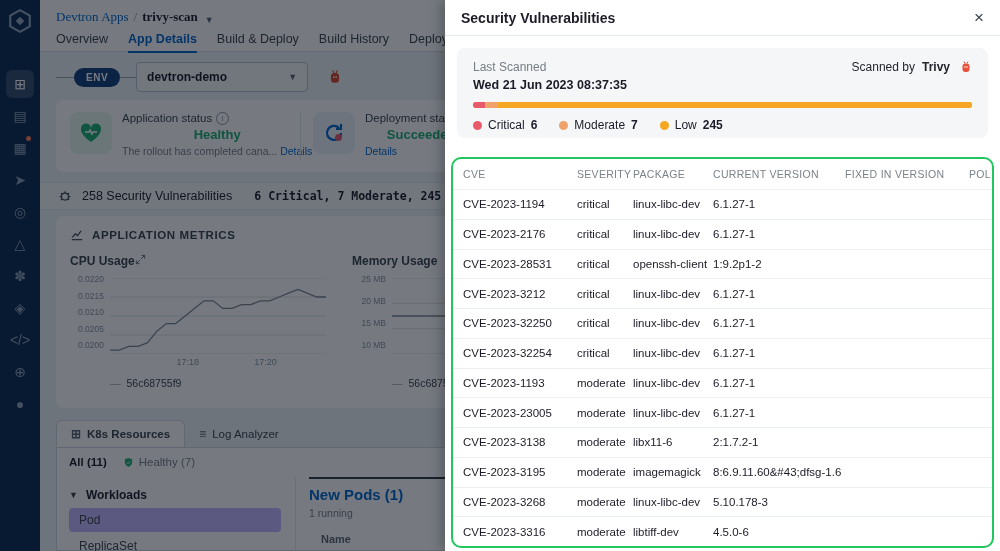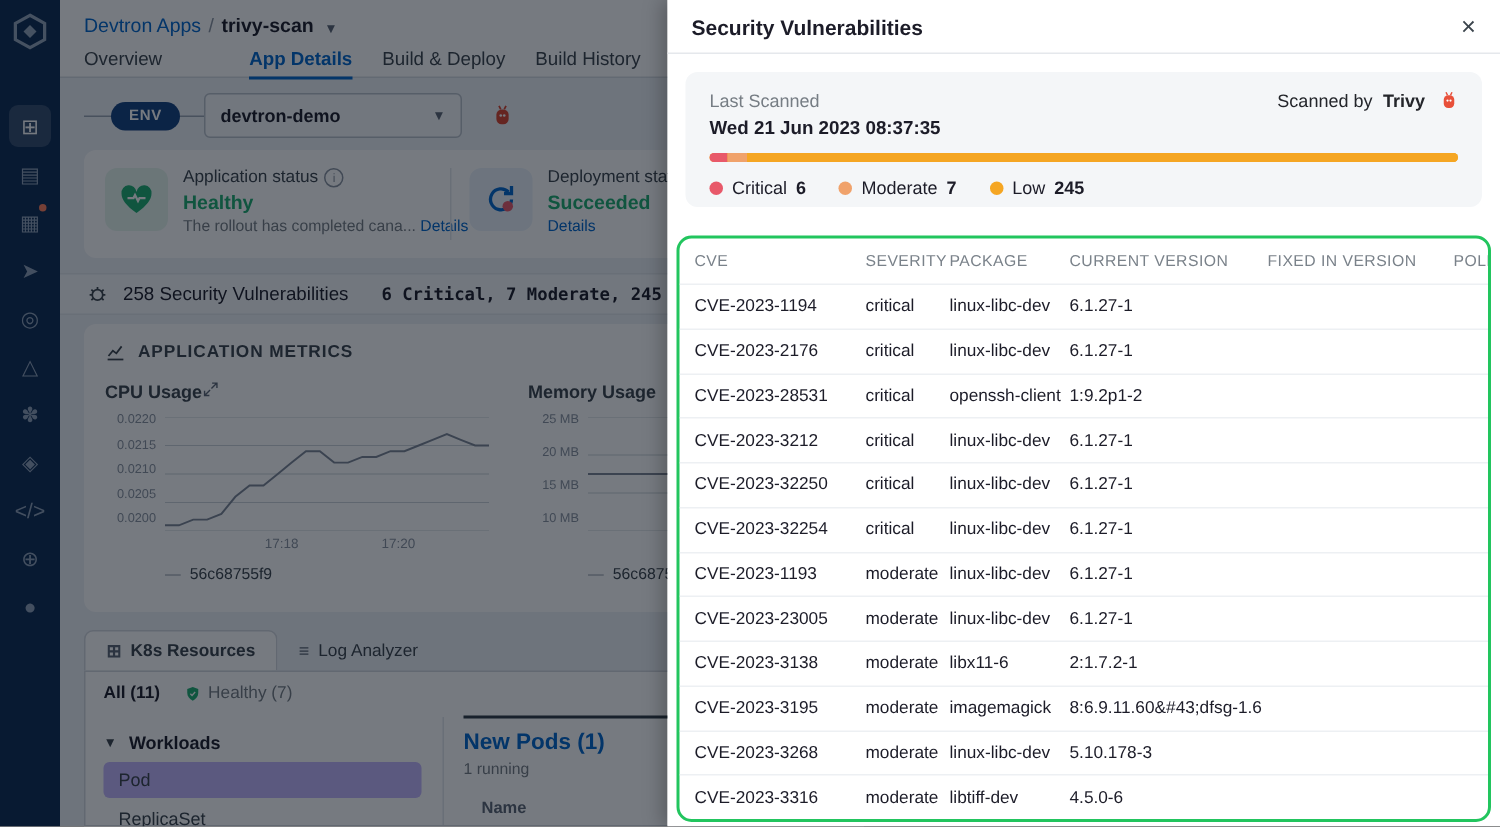--- a/index.html
+++ b/index.html
@@ -8,47 +8,47 @@
   
   .sidebar{position:absolute;left:0;top:0;width:40px;height:100%;background:#0c2a52;z-index:1;}
   .logo{position:absolute;top:8px;left:7px;width:26px;height:26px;}
   .side-ic{position:absolute;left:6px;width:28px;height:28px;display:flex;align-items:center;
            justify-content:center;color:#8fa1b8;font-size:14px;cursor:pointer;}
   .side-ic.active{background:rgba(255,255,255,.16);border-radius:6px;color:#fff;}
   .side-ic .badge{position:absolute;top:2px;right:3px;width:5px;height:5px;border-radius:50%;background:#ff7e5b;}
   
   .main{position:absolute;left:40px;top:0;width:960px;height:100%;}
   .tophdr{position:absolute;left:0;top:0;width:100%;height:51px;background:#fff;border-bottom:1px solid #d6dbe2;}
-  .crumb{position:absolute;left:16px;top:9px;font-size:13px;display:flex;gap:5px;align-items:flex-end;}
+  .crumb{position:absolute;left:16px;top:9px;font-size:13px;display:flex;gap:5px;align-items:flex-end;font-family:Liberation Serif, serif;}
   .crumb .root{color:#0066cc;cursor:pointer;}
   .crumb .sep{color:#8a93a0;}
   .crumb .app{font-weight:bold;}
   .crumb .chev{color:#5b6573;font-size:9px;margin-left:2px;}
   .tabs{position:absolute;left:16px;top:32px;display:flex;gap:20px;font-size:12.5px;color:#3b444c;white-space:nowrap;}
   .tab{padding-bottom:5px;cursor:pointer;}
-  .tab.active{color:#0066cc;font-weight:bold;border-bottom:2px solid #0066cc;margin-left:38px;}
+  .tab.active{color:#0066cc;font-weight:bold;border-bottom:2px solid #0066cc;}
   .envrow{position:absolute;left:16px;top:61px;height:32px;display:flex;align-items:center;}
   .envline{height:1px;background:#9aa5b1;width:18px;}
   .env-pill{background:#12407e;color:#fff;font-size:10px;font-weight:bold;letter-spacing:.5px;
             padding:4px 12px;border-radius:12px;}
   .env-select{width:150px;height:28px;border:1px solid #b8c0ca;border-radius:4px;background:#f6f8fa;
               display:flex;align-items:center;justify-content:space-between;padding:0 10px;
               font-size:12px;font-weight:bold;cursor:pointer;}
   .env-select .chev{color:#5b6573;font-size:9px;font-weight:normal;}
   .envrow .bug{margin-left:20px;cursor:pointer;display:flex;}
   
   .statuscard{position:absolute;left:16px;top:100px;width:480px;height:72px;background:#fff;border-radius:8px;
               display:flex;padding:12px 14px;box-sizing:border-box;}
   .sc-block{display:flex;gap:10px;}
   .sc-b1{width:218px;}
   .sc-tile{width:42px;height:42px;border-radius:8px;display:flex;align-items:center;justify-content:center;flex:0 0 auto;}
   .tile-green{background:#e7f6ee;}
   .tile-blue{background:#eaf2fb;}
   .sc-title{font-size:11.5px;color:#3b444c;display:flex;gap:4px;align-items:flex-start;}
-  .sc-value{font-size:13px;font-weight:bold;color:#1dad70;margin-top:2px;}
+  .sc-value{font-size:13px;font-weight:bold;color:#1dad70;margin-top:2px;text-align:center;}
   .sc-note{font-size:10.5px;color:#767d84;margin-top:3px;white-space:nowrap;}
   .details{color:#0066cc;cursor:pointer;}
   .sc-div{width:1px;background:#e3e7ec;margin:0 12px;}
   .info{width:11px;height:11px;border:1px solid #8a93a0;border-radius:50%;font-size:8px;display:inline-flex;
         align-items:center;justify-content:center;color:#8a93a0;flex:0 0 auto;}
   
   .secstrip{position:absolute;left:0;top:182px;width:100%;height:28px;background:#f7f9fb;
             border-top:1px solid #e2e6eb;border-bottom:1px solid #e2e6eb;display:flex;align-items:center;
             padding-left:18px;gap:10px;box-sizing:border-box;cursor:pointer;}
   .secstrip .cnt{font-size:12.5px;}

